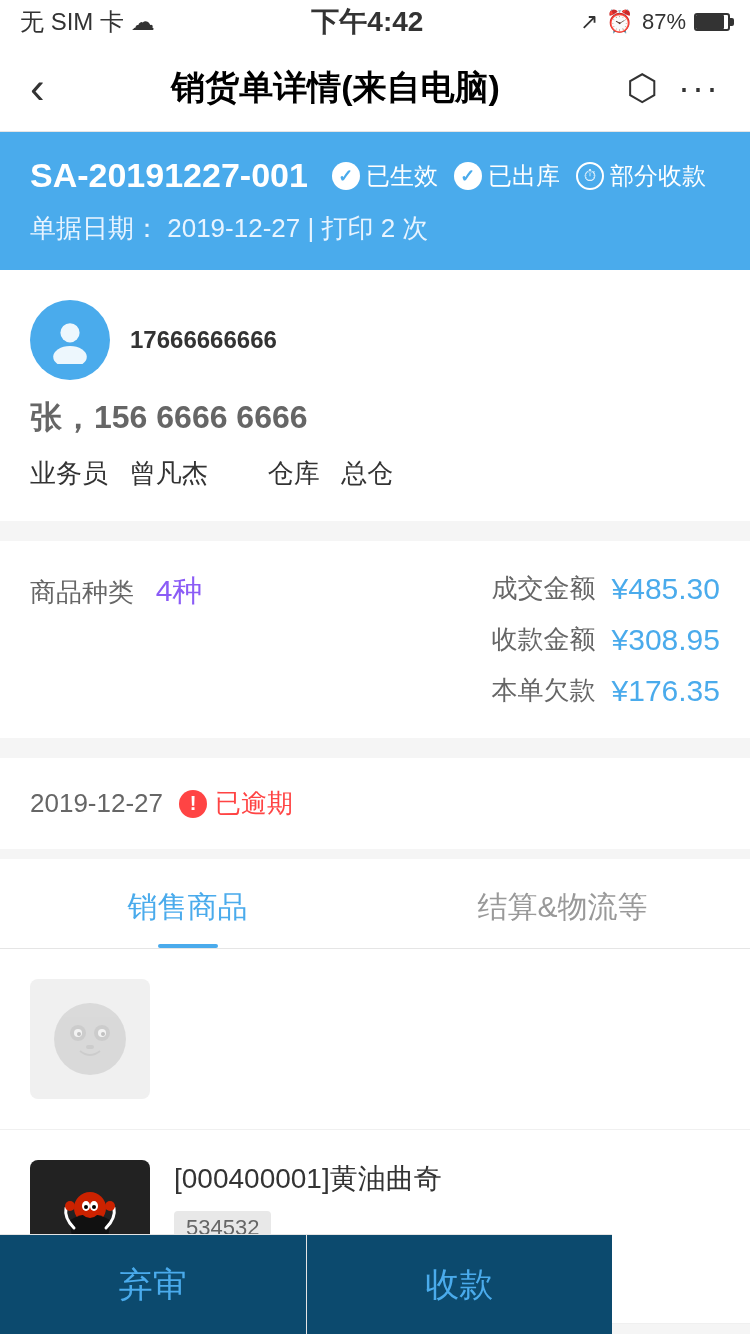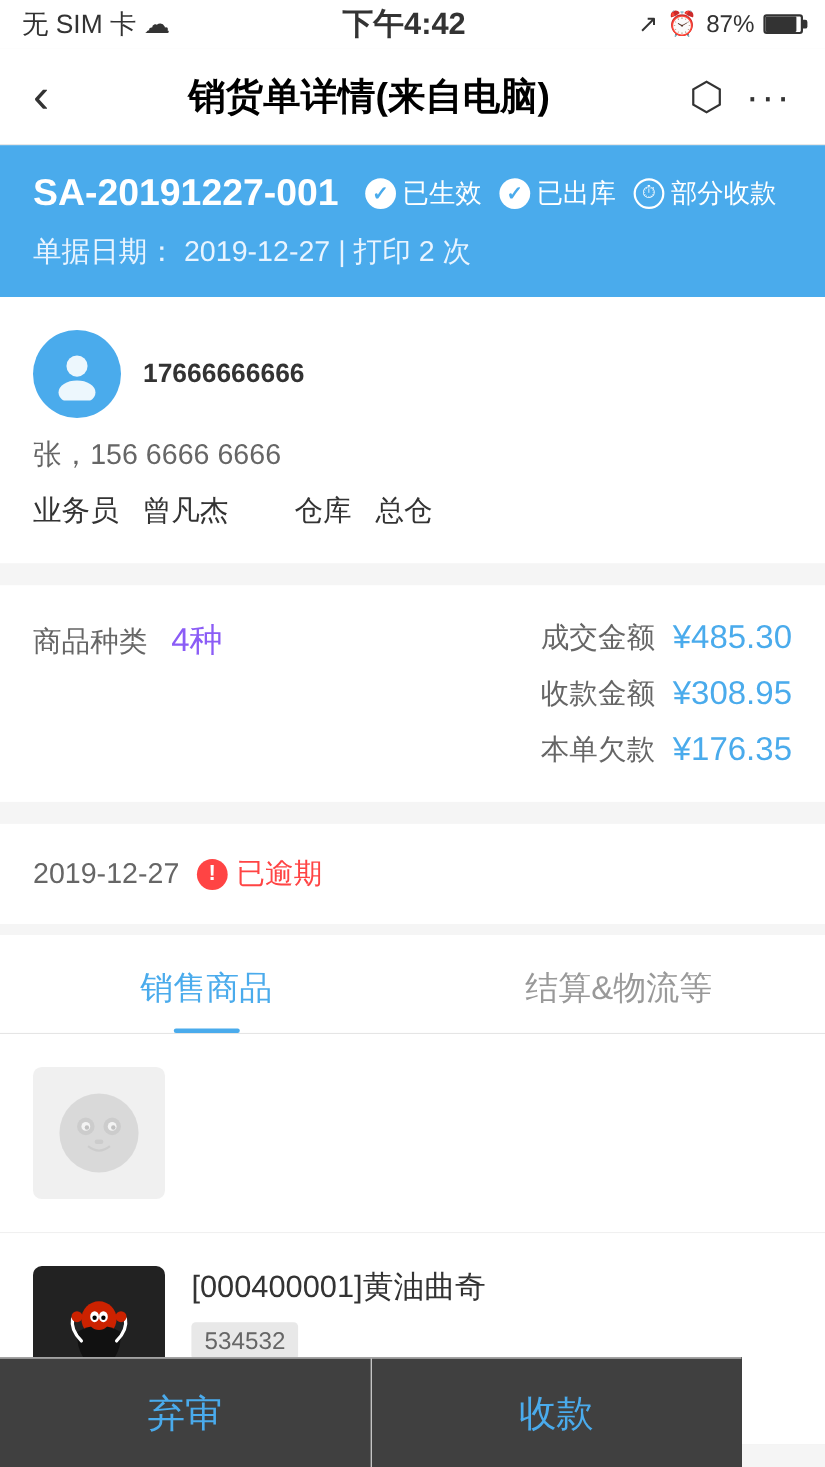--- a/index.html
+++ b/index.html
@@ -133,23 +133,24 @@
       justify-content: center;
       flex-shrink: 0;
     }
     .avatar svg { width: 48px; height: 48px; }
     .customer-name {
       font-size: 24px;
       font-weight: 600;
       color: #333;
     }
     .customer-sub {
-      font-size: 26px;
+      font-size: 32px;
       color: #666;
       margin-bottom: 16px;
+      font-weight: bold;
     }
     .customer-info-row {
       display: flex;
       gap: 60px;
       font-size: 26px;
       color: #666;
     }
     .customer-info-row span { color: #333; }
 
     
@@ -297,23 +298,23 @@
       color: #333;
     }
     .product-price .qty { color: #4aabec; }
     .product-price .total { color: #4aabec; font-weight: 600; font-size: 30px; }
 
     
     .bottom-bar {
       position: fixed;
       bottom: 0;
       left: 0;
-      width: 674px;
+      width: 612px;
       height: 100px;
-      background: #404040;
+      background: #0c4a6e;
       border-top: 1px solid #e5e5e5;
       display: flex;
     }
     .bottom-btn {
       flex: 1;
       display: flex;
       align-items: center;
       justify-content: center;
       font-size: 34px;
       cursor: pointer;

